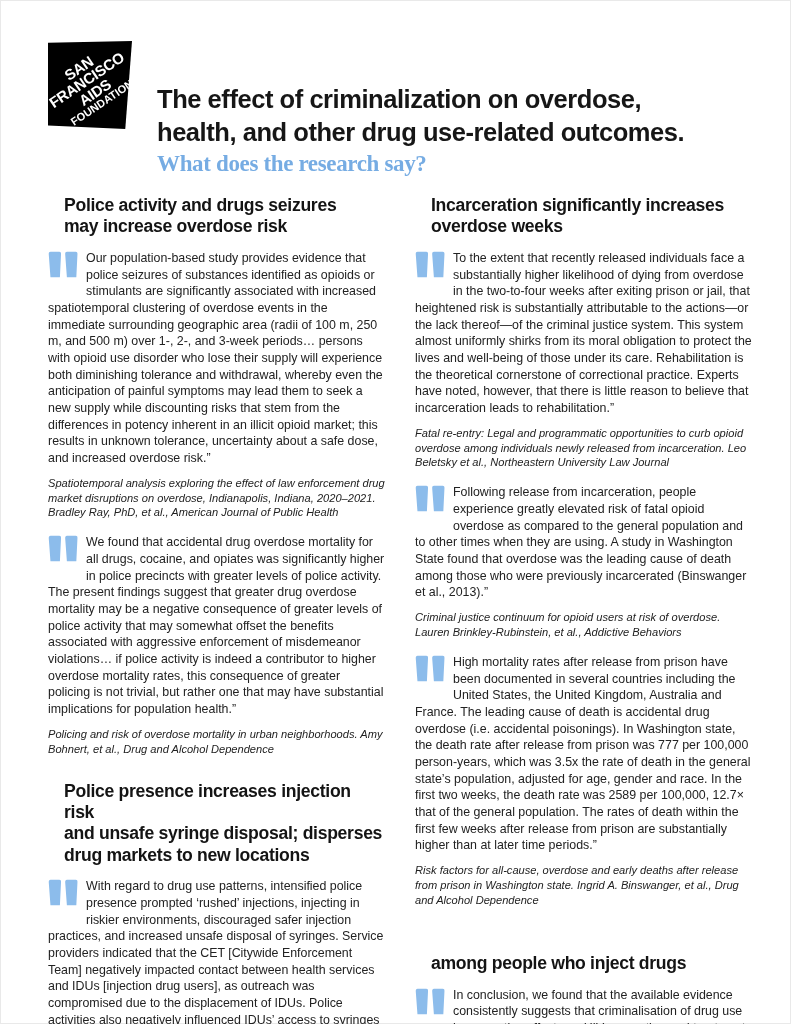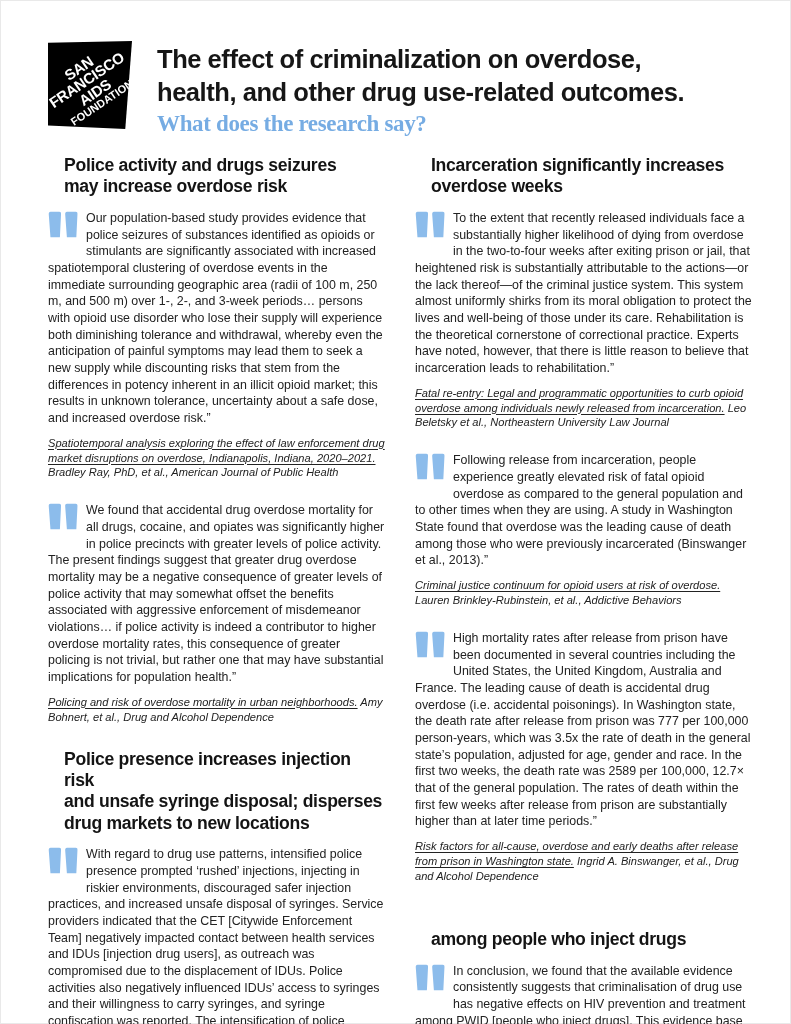--- a/index.html
+++ b/index.html
@@ -63,20 +63,21 @@
     text-transform: uppercase;
   }
   .logo-text .l1 { font-size: 15px; display:block; }
   .logo-text .l2 { font-size: 15px; display:block; }
   .logo-text .l3 { font-size: 15px; display:block; }
   .logo-text .l4 { font-size: 11px; display:block; letter-spacing: 0px; }
 
   .title-block {
     margin-left: 25px;
     padding-top: 6px;
+    margin-top: 40px;
   }
   .doc-title {
     font-size: 25.5px;
     font-weight: bold;
     line-height: 1.28;
     letter-spacing: -0.45px;
     color: #161616;
     margin: 0;
   }
   .doc-subtitle {
@@ -140,26 +141,25 @@
   }
 
   .citation {
     font-size: 11.1px;
     font-style: italic;
     line-height: 1.345;
     color: #222222;
     margin: 9px 0 0 0;
   }
   .citation .ctitle {
-    text-decoration: underline;
     text-underline-offset: 1.5px;
   }
   .citation .cauthors { text-decoration: none; }
 
-  .quote-group + .quote-group { margin-top: 22px; }
+  .quote-group + .quote-group { margin-top: 14px; }
   .section-heading + .quote-group { margin-top: 12px; }
 </style>
 </head>
 <body>
 
 <div class="page">
 
   <div class="masthead">
 
     <div class="logo-wrap">

